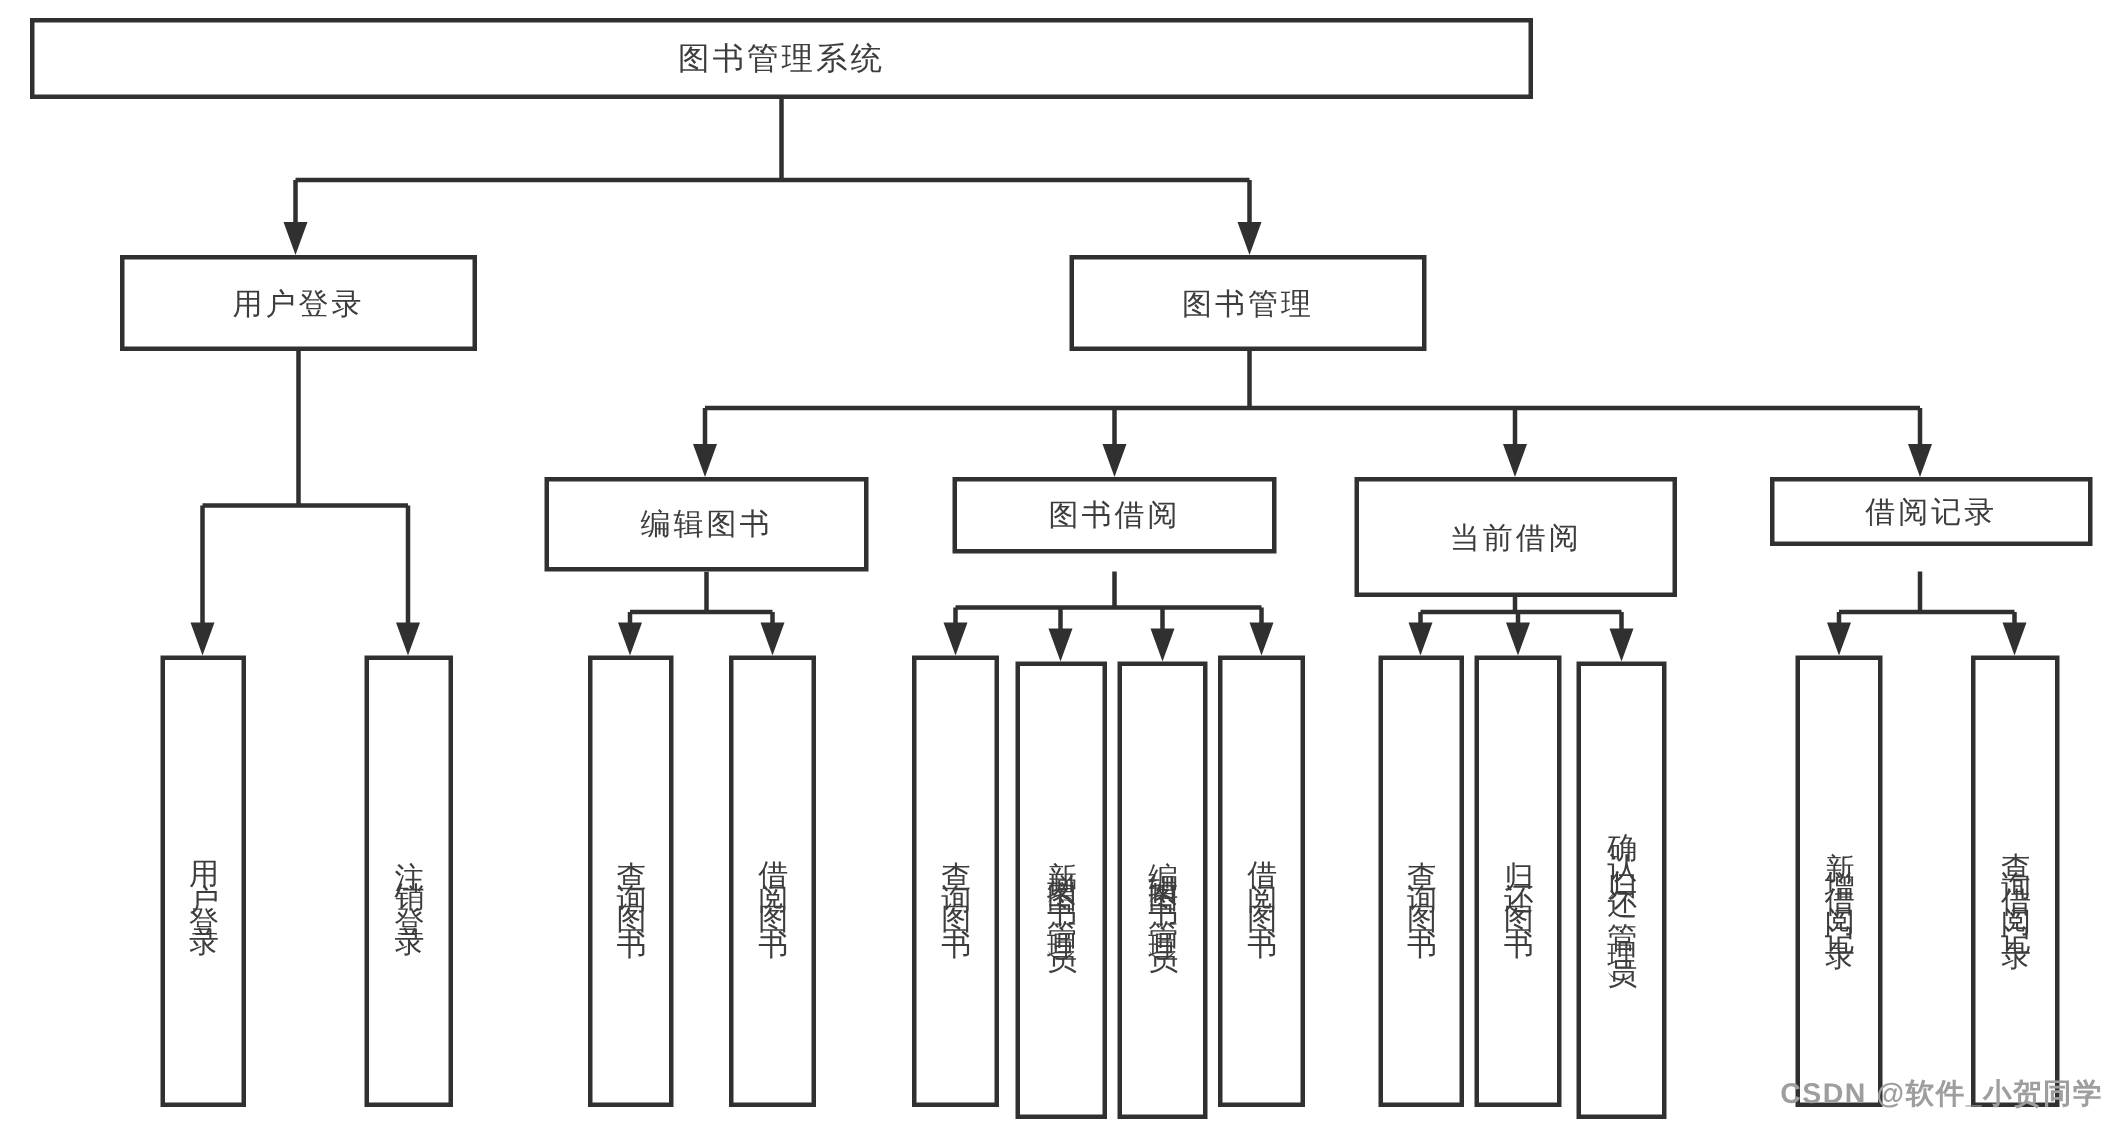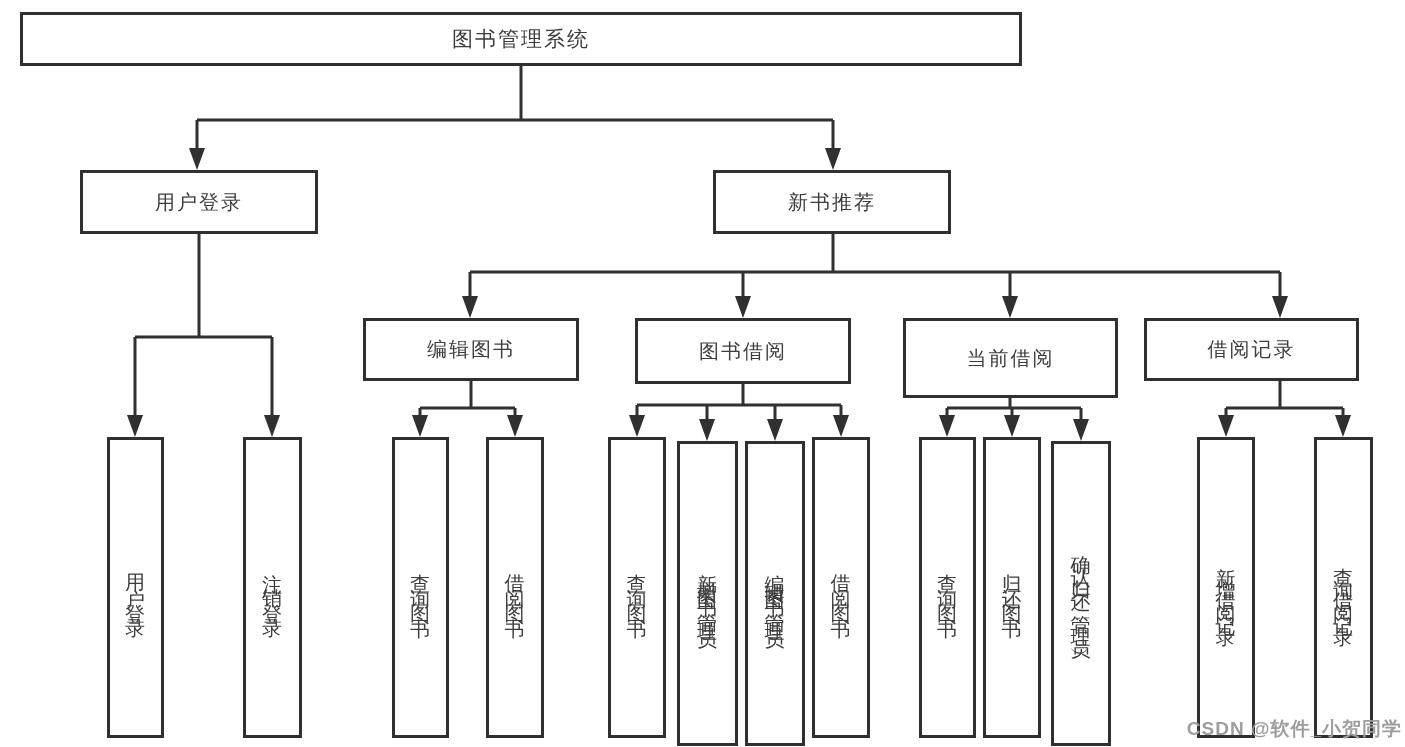--- a/index.html
+++ b/index.html
@@ -92,33 +92,33 @@
   </svg>
 
   <div class="box hbox root" style="left:20px;top:12px;width:1002px;height:54px">
     <span class="lbl">图书管理系统</span>
   </div>
 
   <div class="box hbox" style="left:80px;top:170px;width:238px;height:64px">
     <span class="lbl">用户登录</span>
   </div>
   <div class="box hbox" style="left:713px;top:170px;width:238px;height:64px">
-    <span class="lbl">新书推荐</span>
+    <span class="lbl">图书管理</span>
   </div>
 
   <div class="box hbox" style="left:363px;top:318px;width:216px;height:63px">
     <span class="lbl">编辑图书</span>
   </div>
-  <div class="box hbox" style="left:635px;top:318px;width:216px;height:66px">
+  <div class="box hbox" style="left:635px;top:318px;width:216px;height:51px">
     <span class="lbl">图书借阅</span>
   </div>
   <div class="box hbox" style="left:903px;top:318px;width:215px;height:80px">
     <span class="lbl">当前借阅</span>
   </div>
-  <div class="box hbox" style="left:1144px;top:318px;width:215px;height:63px">
+  <div class="box hbox" style="left:1180px;top:318px;width:215px;height:46px">
     <span class="lbl">借阅记录</span>
   </div>
 
   <div class="box vbox ls-lg" style="left:107px;top:437px;width:57px;height:301px">
     <span class="lbl">用户登录</span>
   </div>
   <div class="box vbox ls-lg" style="left:243px;top:437px;width:59px;height:301px">
     <span class="lbl">注销登录</span>
   </div>
 

